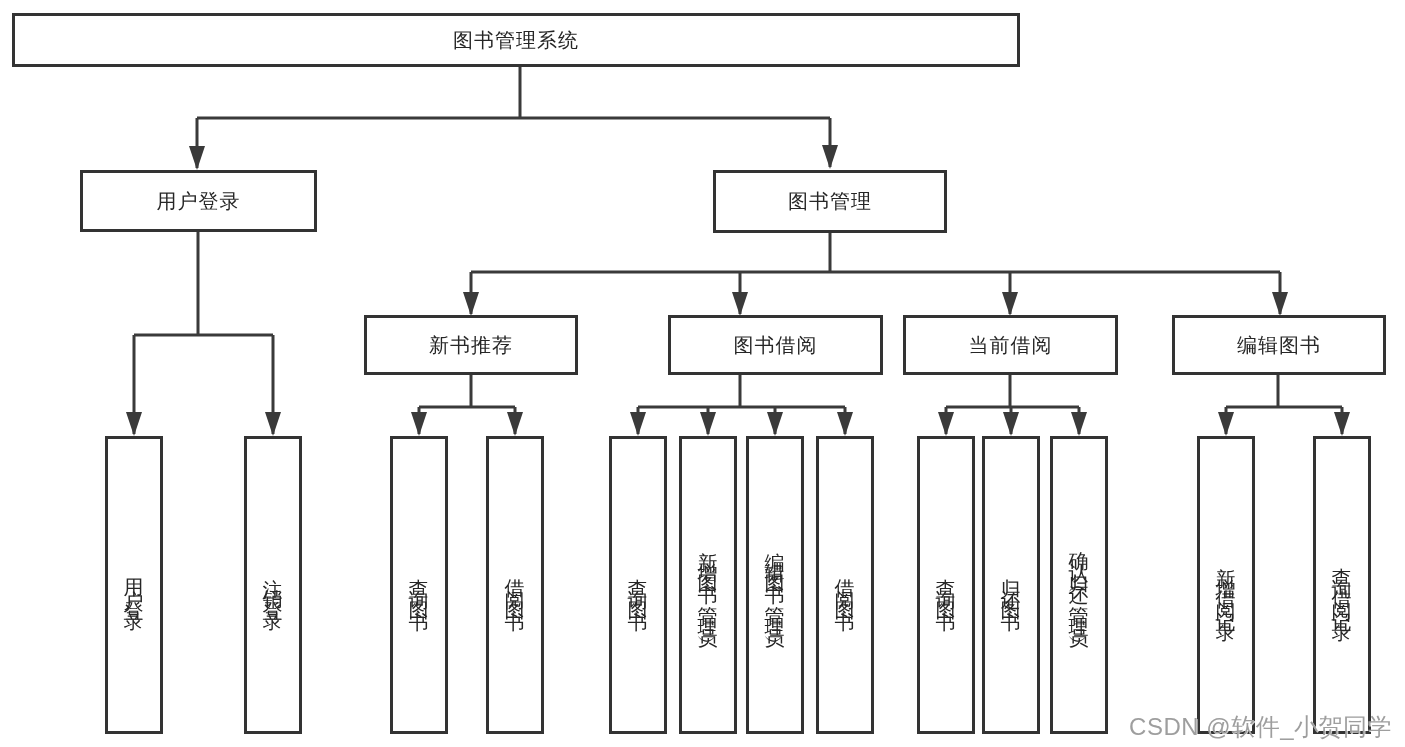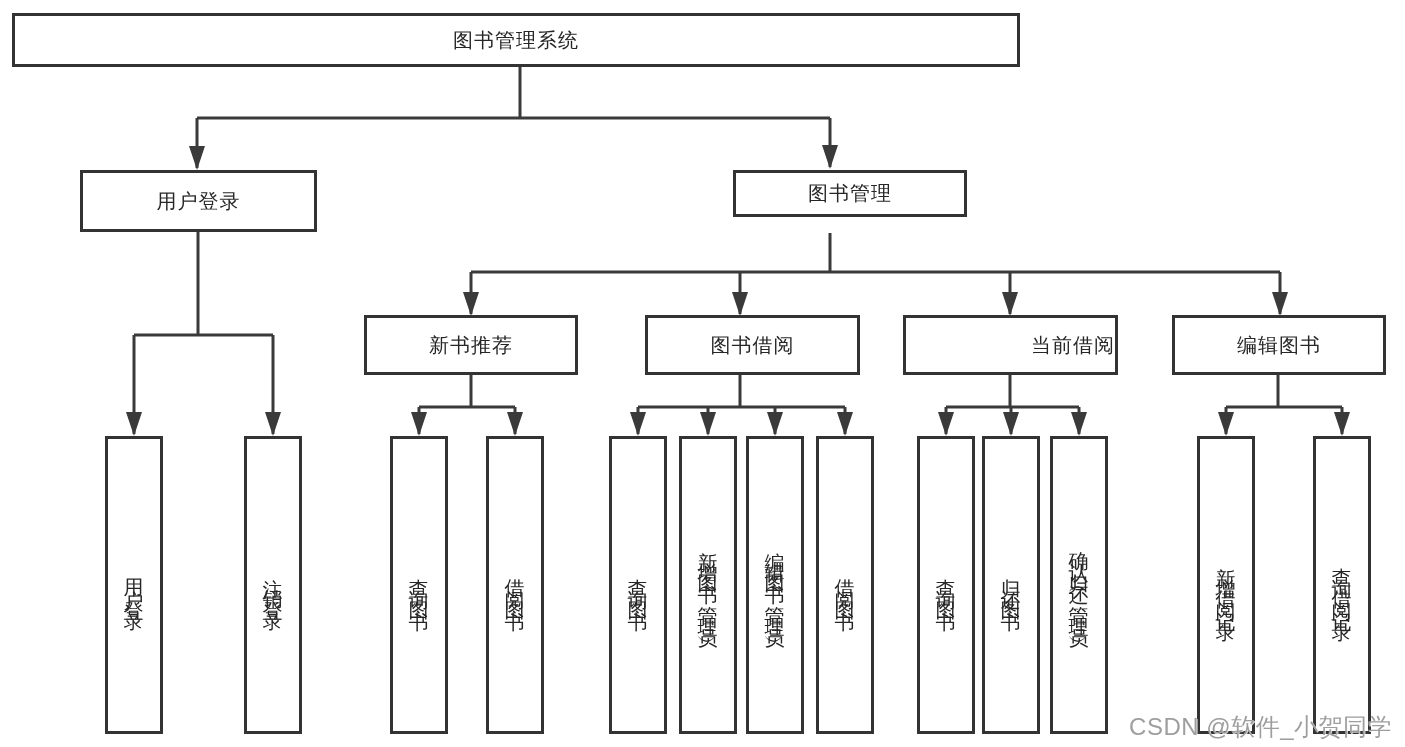--- a/index.html
+++ b/index.html
@@ -130,31 +130,31 @@
     </g>
   </svg>
 
   <div class="box h" style="left:12px; top:13px; width:1008px; height:54px;">
     <span>图书管理系统</span>
   </div>
 
   <div class="box h" style="left:80px; top:170px; width:237px; height:62px;">
     <span>用户登录</span>
   </div>
-  <div class="box h" style="left:713px; top:170px; width:234px; height:47px;margin-left:20px;">
+  <div class="box h" style="left:713px; top:170px; width:234px; height:63px;">
     <span>图书管理</span>
   </div>
 
   <div class="box h" style="left:364px; top:315px; width:214px; height:60px;justify-content:center;">
     <span>新书推荐</span>
   </div>
-  <div class="box h" style="left:645px; top:315px; width:215px; height:60px;">
+  <div class="box h" style="left:668px; top:315px; width:215px; height:60px;">
     <span>图书借阅</span>
   </div>
-  <div class="box h" style="left:903px; top:315px; width:215px; height:60px;justify-content:flex-end;">
+  <div class="box h" style="left:903px; top:315px; width:215px; height:60px;">
     <span>当前借阅</span>
   </div>
   <div class="box h" style="left:1172px; top:315px; width:214px; height:60px;">
     <span>编辑图书</span>
   </div>
 
   <div class="box leaf" style="left:105px;">
     <span class="vtext">用户登录</span>
   </div>
   <div class="box leaf" style="left:244px;">

